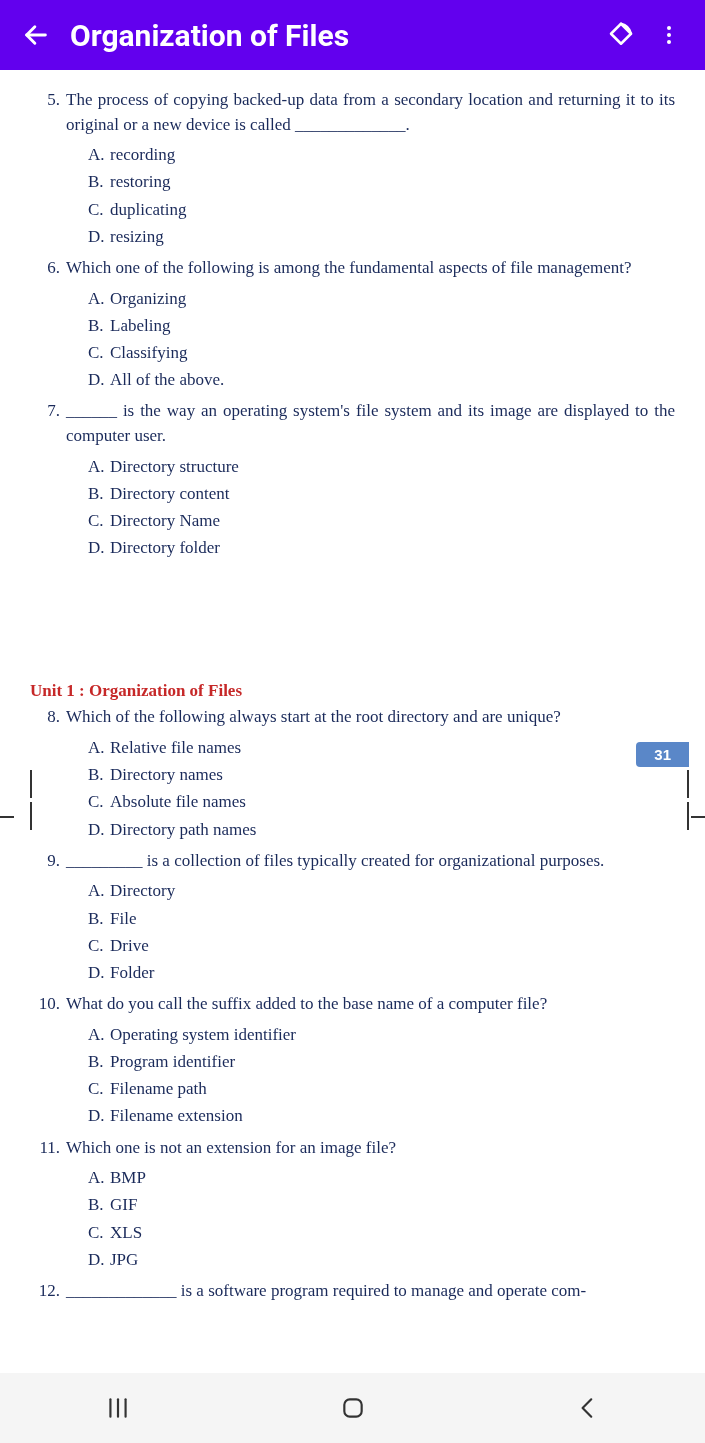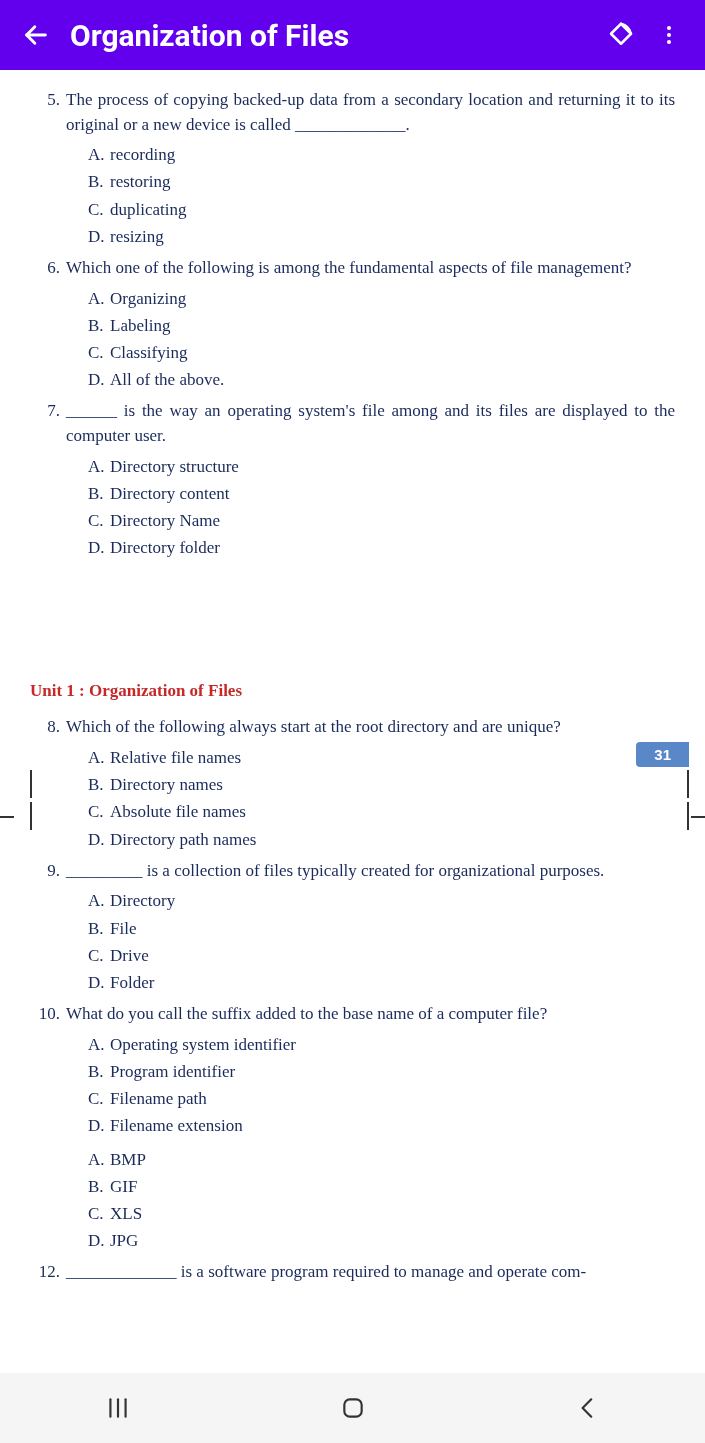--- a/index.html
+++ b/index.html
@@ -15,21 +15,21 @@
   .q-text { flex: 1; text-align: justify; }
   .opts { padding-left: 58px; margin-bottom: 6px; }
   .opt { display: flex; line-height: 1.6; }
   .opt-letter { width: 22px; flex-shrink: 0; }
   .page-num-badge { position: absolute; right: 16px; top: 672px; background: #5a87c8; color: #ffffff; font-family: Arial, sans-serif; font-weight: bold; font-size: 15px; padding: 4px 18px; border-radius: 4px 0 0 4px; }
   .tick-left, .tick-right { position: absolute; width: 2px; height: 28px; background: #333; }
   .tick-left { left: 30px; } .tick-right { right: 16px; }
   .tick-top { top: 700px; } .tick-bot { top: 732px; }
   .dash-l, .dash-r { position: absolute; width: 14px; height: 2px; background: #333; top: 746px; }
   .dash-l { left: 0; } .dash-r { right: 0; }
-  .unit-header { color: #c62828; font-weight: bold; font-size: 17px; padding: 0 30px; margin-top: 120px; margin-bottom: 14px; }
+  .unit-header { color: #c62828; font-weight: bold; font-size: 17px; padding: 0 30px; margin-top: 120px; margin-bottom: 4px; }
   .nav-bar { position: absolute; bottom: 0; left: 0; right: 0; height: 70px; background: #f5f5f5; display: flex; align-items: center; justify-content: space-around; }
   .nav-btn { width: 60px; height: 60px; display: flex; align-items: center; justify-content: center; cursor: pointer; }
 </style>
 </head>
 <body>
 
 <div class="app-bar">
   <div class="back-btn">
     <svg width="28" height="28" viewBox="0 0 24 24" fill="none" stroke="#fff" stroke-width="2.5" stroke-linecap="round" stroke-linejoin="round">
         <line x1="20" y1="12" x2="4" y2="12"></line>
@@ -96,21 +96,21 @@
           <span>Classifying</span>
         </div>
       <div class="opt">
           <span class="opt-letter">D.</span>
           <span>All of the above.</span>
         </div>
     </div>
 
     <div class="q">
       <div class="q-num">7.</div>
-      <div class="q-text">______ is the way an operating system's file among and its files are displayed to the computer user.</div>
+      <div class="q-text">______ is the way an operating system's file system and its image are displayed to the computer user.</div>
     </div>
     <div class="opts">
       <div class="opt">
           <span class="opt-letter">A.</span>
           <span>Directory structure</span>
         </div>
       <div class="opt">
           <span class="opt-letter">B.</span>
           <span>Directory content</span>
         </div>
@@ -198,20 +198,24 @@
       <div class="opt">
           <span class="opt-letter">C.</span>
           <span>Filename path</span>
         </div>
       <div class="opt">
           <span class="opt-letter">D.</span>
           <span>Filename extension</span>
         </div>
     </div>
 
+    <div class="q">
+      <div class="q-num">11.</div>
+      <div class="q-text">Which one is not an extension for an image file?</div>
+    </div>
     <div class="opts">
       <div class="opt">
           <span class="opt-letter">A.</span>
           <span>BMP</span>
         </div>
       <div class="opt">
           <span class="opt-letter">B.</span>
           <span>GIF</span>
         </div>
       <div class="opt">

